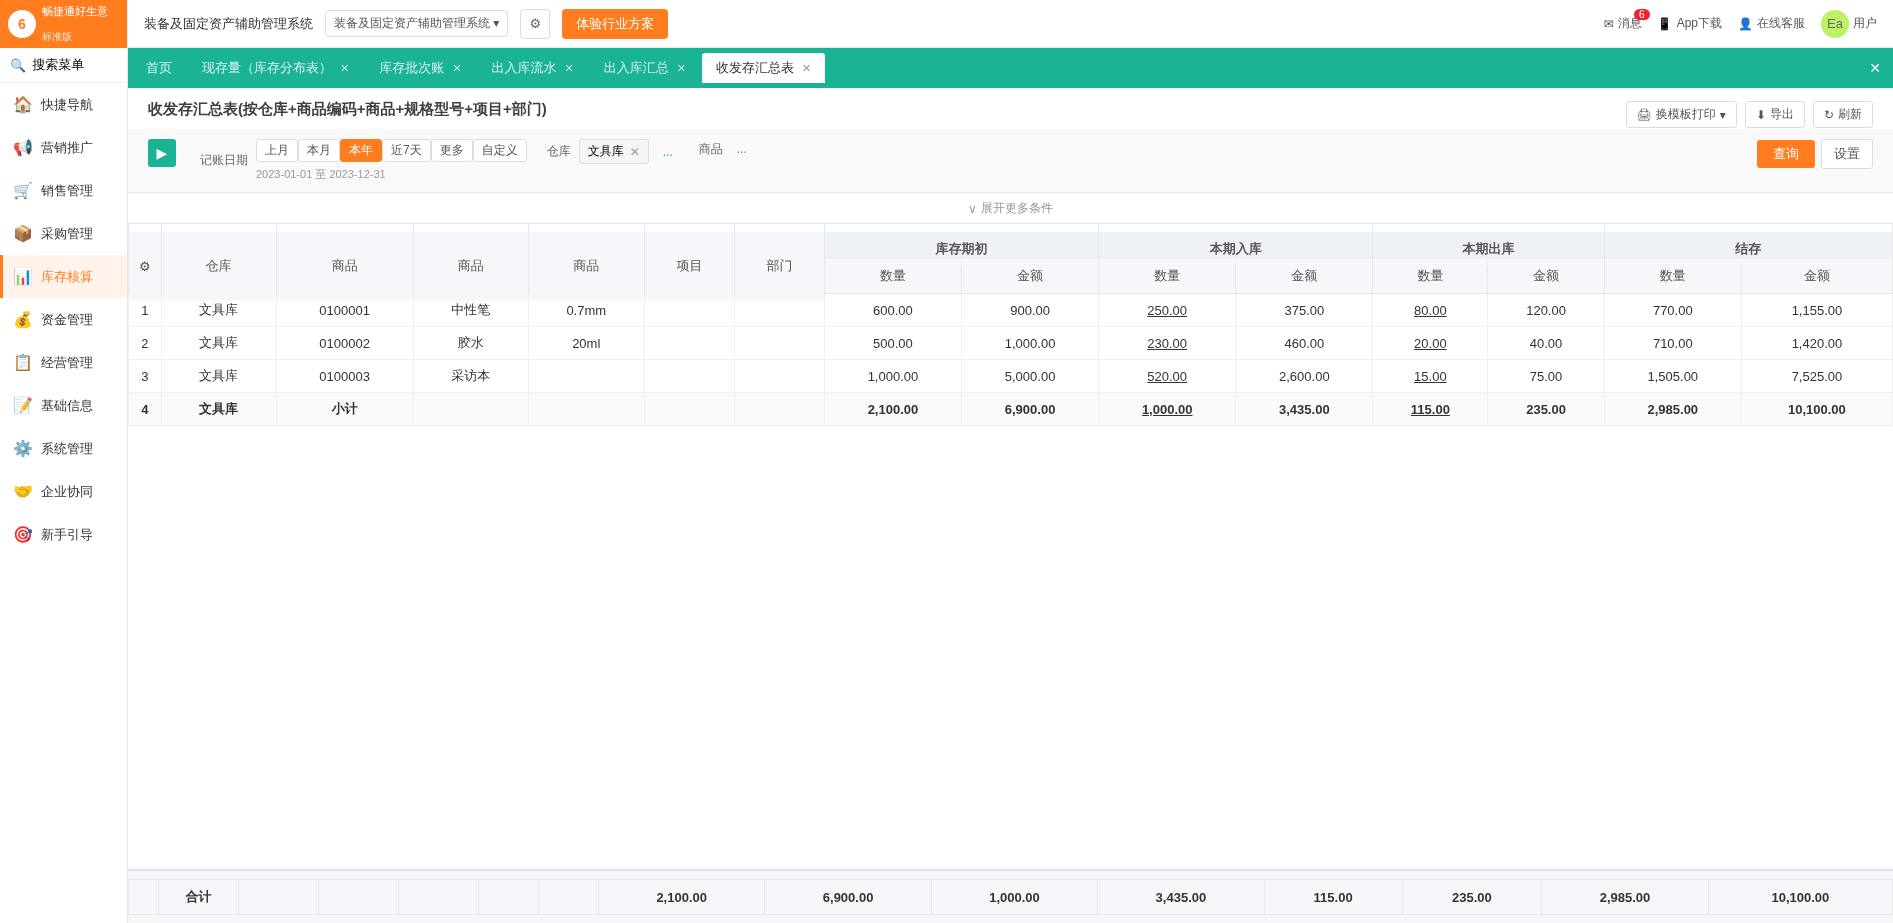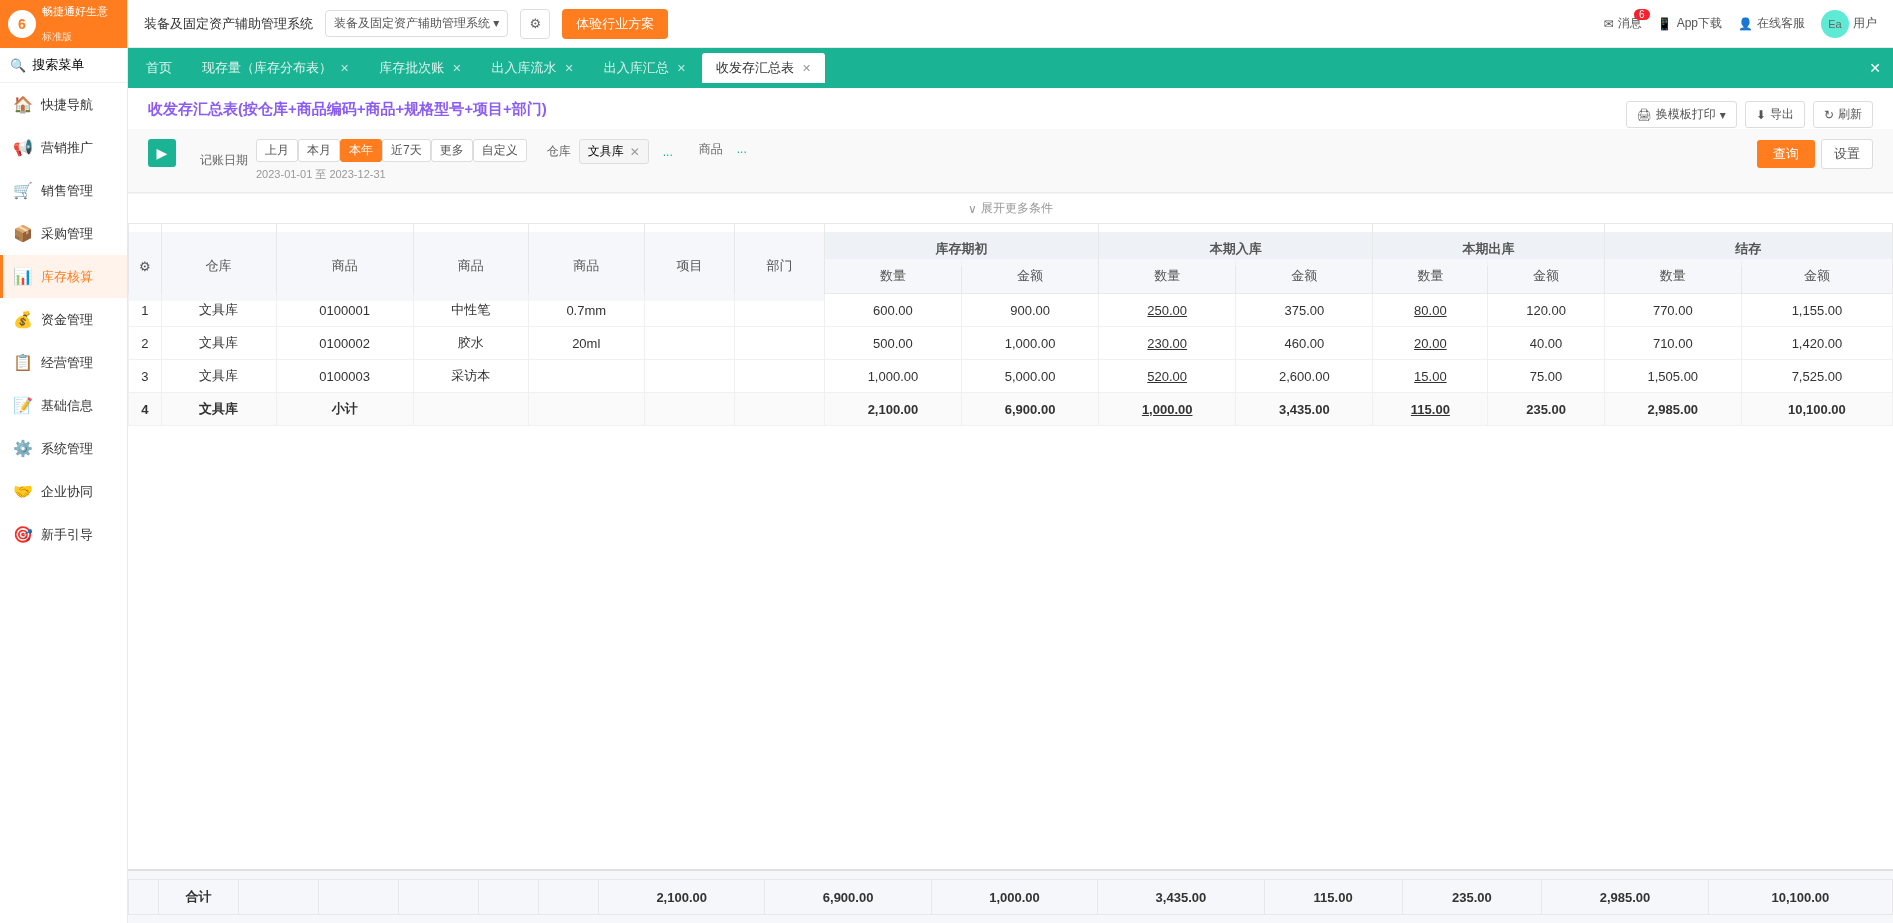--- a/index.html
+++ b/index.html
@@ -24,33 +24,33 @@
     
     .topbar { height: 48px; background: #fff; display: flex; align-items: center; justify-content: space-between; padding: 0 16px; border-bottom: 1px solid #e8e8e8; flex-shrink: 0; }
     .topbar-left { display: flex; align-items: center; gap: 12px; }
     .system-title { font-size: 13px; color: #333; }
     .topbar-select { border: 1px solid #ddd; border-radius: 4px; padding: 4px 8px; font-size: 12px; color: #555; }
     .gear-btn { width: 30px; height: 30px; border: 1px solid #ddd; border-radius: 4px; display: flex; align-items: center; justify-content: center; cursor: pointer; color: #666; }
     .trial-btn { background: #ff7c1f; color: #fff; border: none; border-radius: 4px; padding: 6px 14px; font-size: 13px; cursor: pointer; }
     .topbar-right { display: flex; align-items: center; gap: 16px; }
     .topbar-icon-item { display: flex; align-items: center; gap: 4px; cursor: pointer; color: #555; font-size: 12px; position: relative; }
     .badge { position: absolute; top: -6px; right: -8px; background: #f5222d; color: #fff; border-radius: 8px; font-size: 10px; padding: 0 4px; min-width: 16px; text-align: center; }
-    .user-avatar { width: 28px; height: 28px; background: #5eead4; border-radius: 50%; display: flex; align-items: center; justify-content: center; font-size: 11px; color: #666; }
+    .user-avatar { width: 28px; height: 28px; background: #bef264; border-radius: 50%; display: flex; align-items: center; justify-content: center; font-size: 13px; color: #666; }
 
     
     .tabbar { height: 40px; background: #1ab394; display: flex; align-items: center; padding: 0 4px; flex-shrink: 0; gap: 2px; }
     .tab { display: flex; align-items: center; gap: 6px; padding: 6px 14px; border-radius: 3px 3px 0 0; font-size: 13px; cursor: pointer; color: rgba(255,255,255,0.85); background: transparent; white-space: nowrap; }
     .tab.active { background: #fff; color: #333; }
     .tab-close { font-size: 11px; color: rgba(255,255,255,0.7); margin-left: 2px; cursor: pointer; }
     .tab.active .tab-close { color: #999; }
     .tab-close-main { color: #fff; font-size: 14px; margin-left: auto; padding: 0 8px; cursor: pointer; }
 
     
     .page-content { flex: 1; background: #fff; margin: 0; overflow: hidden; display: flex; flex-direction: column; }
-    .page-title { font-size: 15px; font-weight: bold; color: #8b5cf6; margin-bottom: 10px; }
+    .page-title { font-size: 15px; font-weight: bold; color: #404040; margin-bottom: 10px; }
     .filter-section { display: flex; align-items: center; gap: 8px; }
     .filter-label { color: #666; font-size: 12px; white-space: nowrap; }
     .date-shortcuts { display: flex; align-items: center; flex-wrap: wrap; }
     .date-btn { padding: 2px 8px; border: 1px solid #ddd; border-radius: 3px; font-size: 12px; cursor: pointer; color: #555; background: #fff; }
     .date-btn.active { background: #ff7c1f; color: #fff; border-color: #ff7c1f; }
     .date-range { font-size: 11px; color: #999; margin-top: 2px; }
     .warehouse-tag { display: flex; align-items: center; gap: 4px; background: #f5f5f5; border: 1px solid #ddd; border-radius: 3px; padding: 3px 8px; font-size: 12px; }
     .tag-close { cursor: pointer; color: #999; margin-left: 2px; }
     .more-btn { color: #1ab394; cursor: pointer; font-size: 12px; padding: 3px 6px; }
     .btn-query { background: #ff7c1f; color: #fff; border: none; border-radius: 3px; padding: 5px 16px; cursor: pointer; font-size: 13px; }

